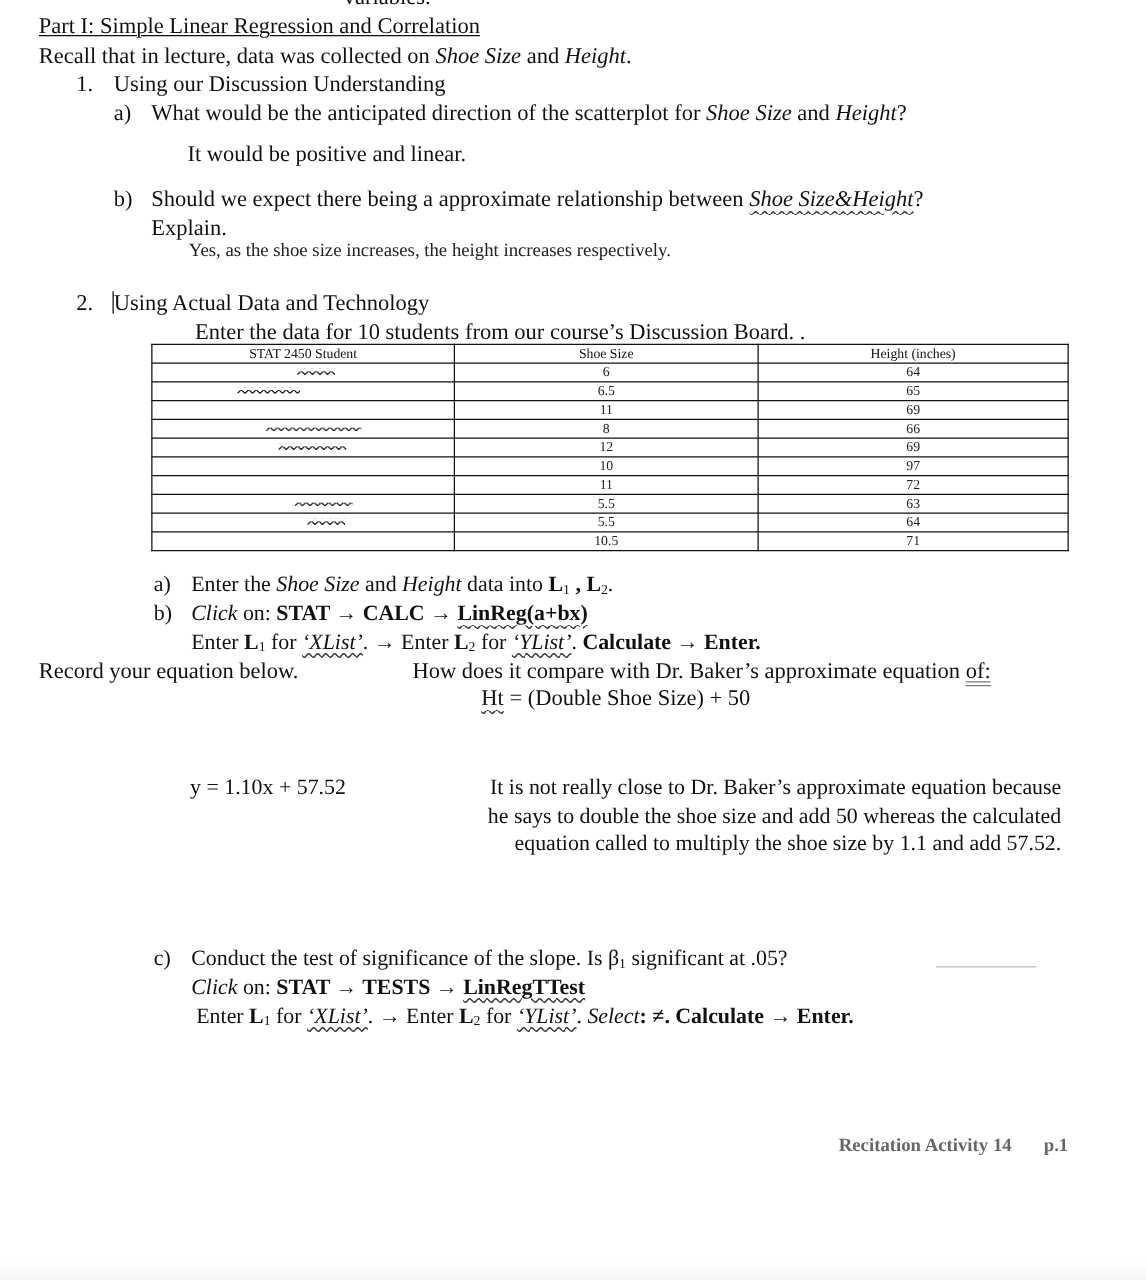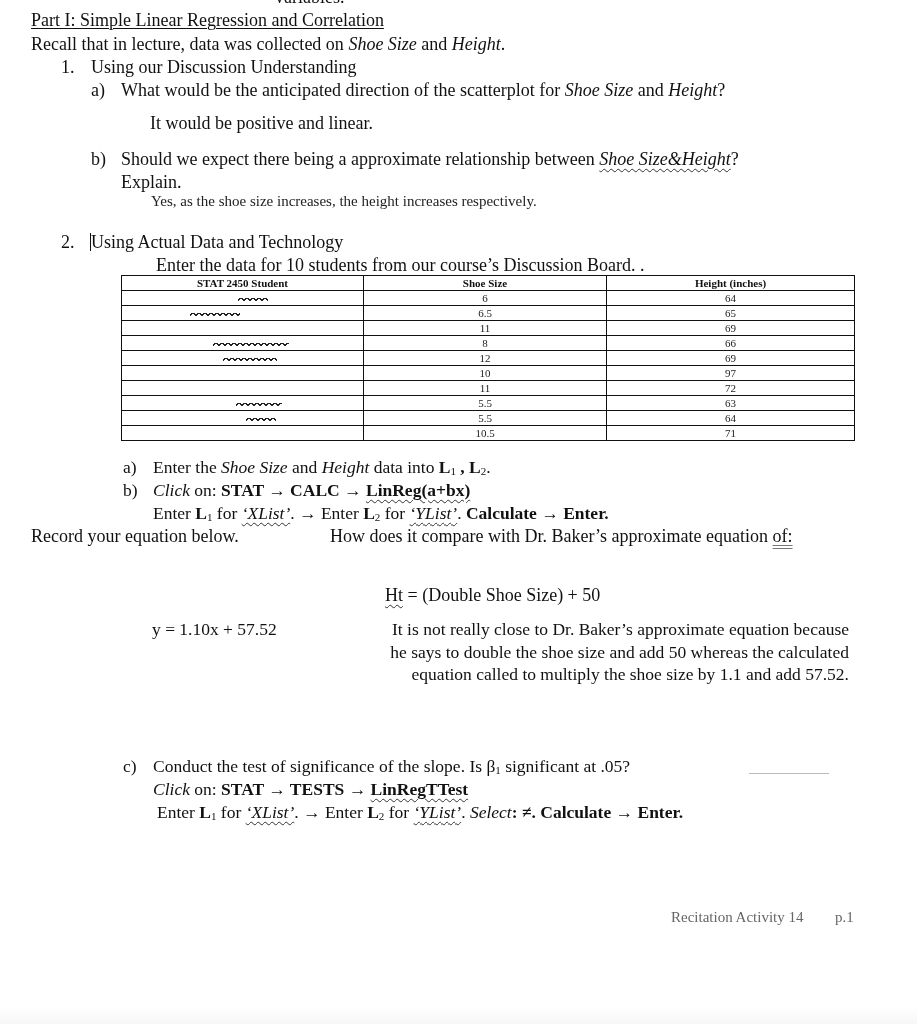--- a/index.html
+++ b/index.html
@@ -13,29 +13,29 @@
   .wavy { text-decoration:underline wavy #333; text-decoration-thickness:1px; text-underline-offset:3px; }
   .dbl { text-decoration:underline double #777; text-underline-offset:3px; }
   i { font-style:italic; }
   b { font-weight:bold; }
   sub.s { font-size:11px; vertical-align:baseline; position:relative; top:2px; }
   .clip-top { top:-14px; left:275px; font-size:18px; line-height:22px; }
   
   table.data { position:absolute; left:121px; top:275px; width:734px; border-collapse:collapse;
                font-size:11px; }
   table.data th, table.data td { border:1.5px solid #111; text-align:center; height:14px; padding:0; line-height:13px; }
-  table.data th { font-weight:bold; font-size:11px; }
+  table.data th { font-weight:normal; font-size:11px; }
   table.data td { color:#222; }
   table.data td.name { position:relative; }
   .squiggle { display:inline-block; height:5px; position:relative; top:-1px;
               background:
                 radial-gradient(circle at 50% 100%, transparent 2px, #222 2px, #222 3px, transparent 3px) 0 0/6px 5px repeat-x; }
   .answer-col { white-space:normal; width:460px; }
   .blank-line { position:absolute; left:749px; top:773px; width:80px; border-top:1px solid #bbb; }
-  .footer { color:#666; font-size:15px; }
+  .footer { color:#666; font-size:15px;font-weight:bold; }
   .bottom-band { position:absolute; left:0; top:1008px; width:917px; height:16px; background:linear-gradient(#fff,#f7f7f7); }
   .cursor { display:inline-block; width:1px; height:18px; background:#111; vertical-align:-3px; margin-right:0px; }
 </style>
 </head>
 <body>
 
 <div class="abs clip-top">variables.</div>
 
 <div class="abs t18 u" style="left:31px; top:9px;">Part I: Simple Linear Regression and Correlation</div>
 
@@ -135,21 +135,21 @@
   <i>Click</i><span> on: </span><b>STAT → CALC → </b><b class="wavy">LinReg(a+bx)</b>
 </div>
 <div class="abs t17" style="left:153px; top:502px;">
   <span>Enter </span><b>L</b><sub class="s">1</sub><span> for </span><i class="wavy">‘XList’</i><span>. → Enter </span><b>L</b><sub class="s">2</sub><span> for </span><i class="wavy">‘YList’</i><span>.  </span><b>Calculate → </b><b> Enter.</b>
 </div>
 
 <div class="abs t18" style="left:31px; top:525px;">Record your equation below.</div>
 <div class="abs t18" style="left:330px; top:525px;">
   <span>How does it compare with Dr. Baker’s approximate equation </span><span class="dbl">of:</span>
 </div>
-<div class="abs t18" style="left:385px; top:547px;margin-top:37px;">
+<div class="abs t18" style="left:385px; top:547px;">
   <span class="wavy">Ht</span><span> = (Double Shoe Size) + 50</span>
 </div>
 
 <div class="abs t17" style="left:152px; top:618px;">y = 1.10x + 57.52</div>
 <div class="abs t17 answer-col" style="left:389px; top:618px; line-height:22.5px;">It is not really close to Dr. Baker’s approximate equation because he says to double the shoe size and add 50 whereas the calculated equation called to multiply the shoe size by 1.1 and add 57.52.</div>
 
 <div class="abs t17" style="left:123px; top:755px;">c)</div>
 <div class="abs t17" style="left:153px; top:755px;">
   <span>Conduct the test of significance of the slope. Is β</span><sub class="s">1</sub><span> significant at .05?</span>
 </div>

